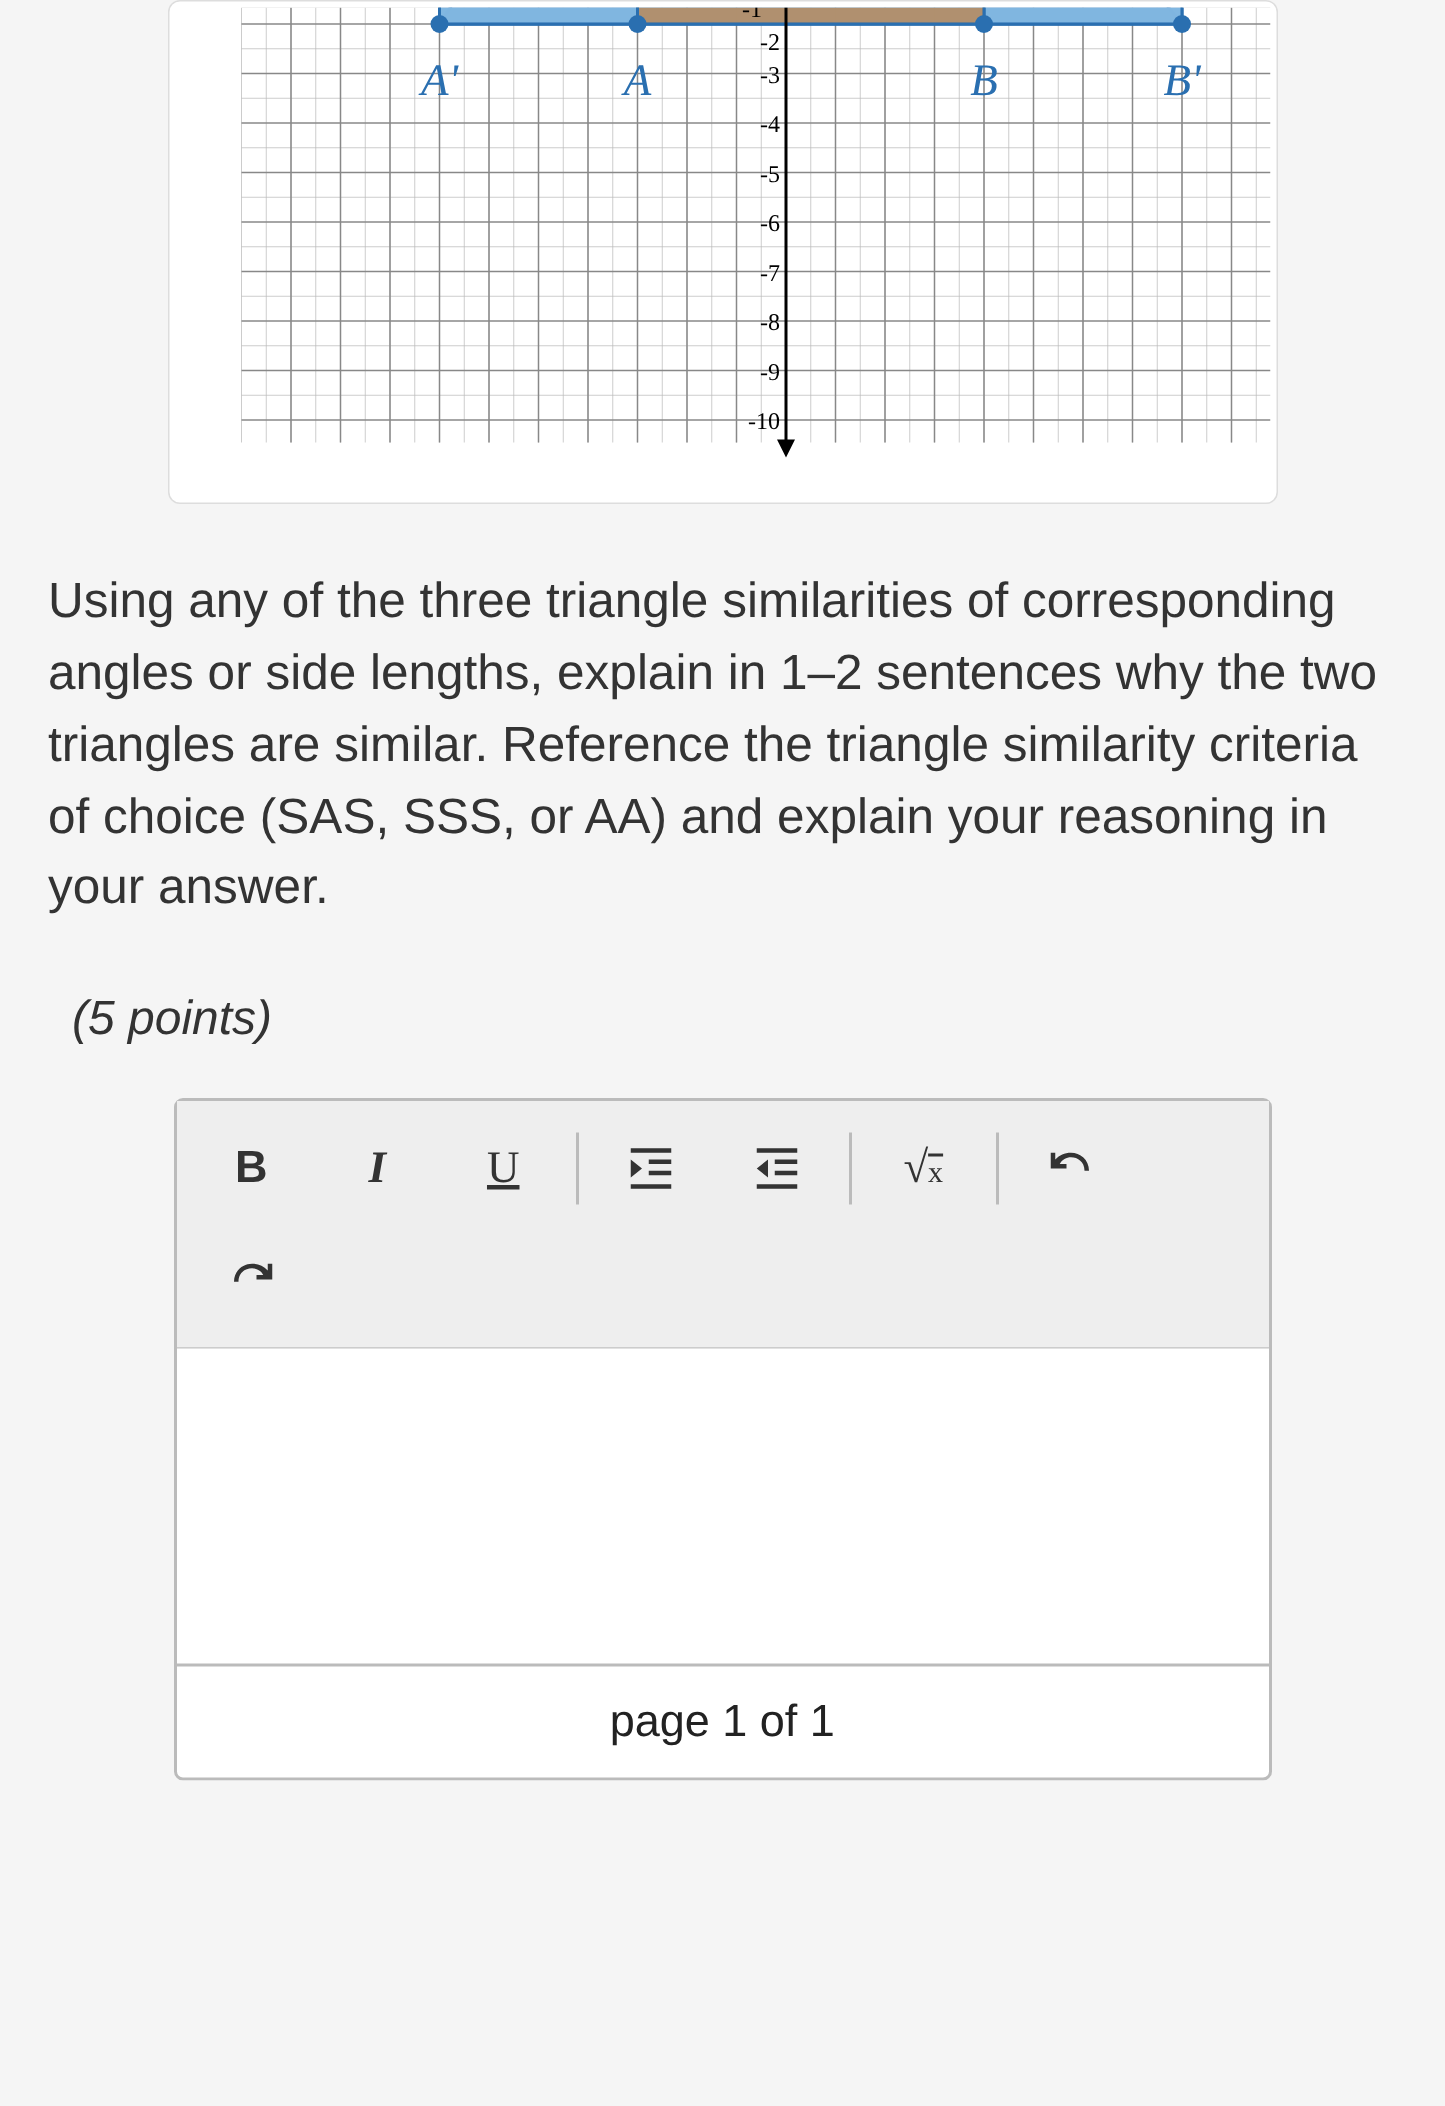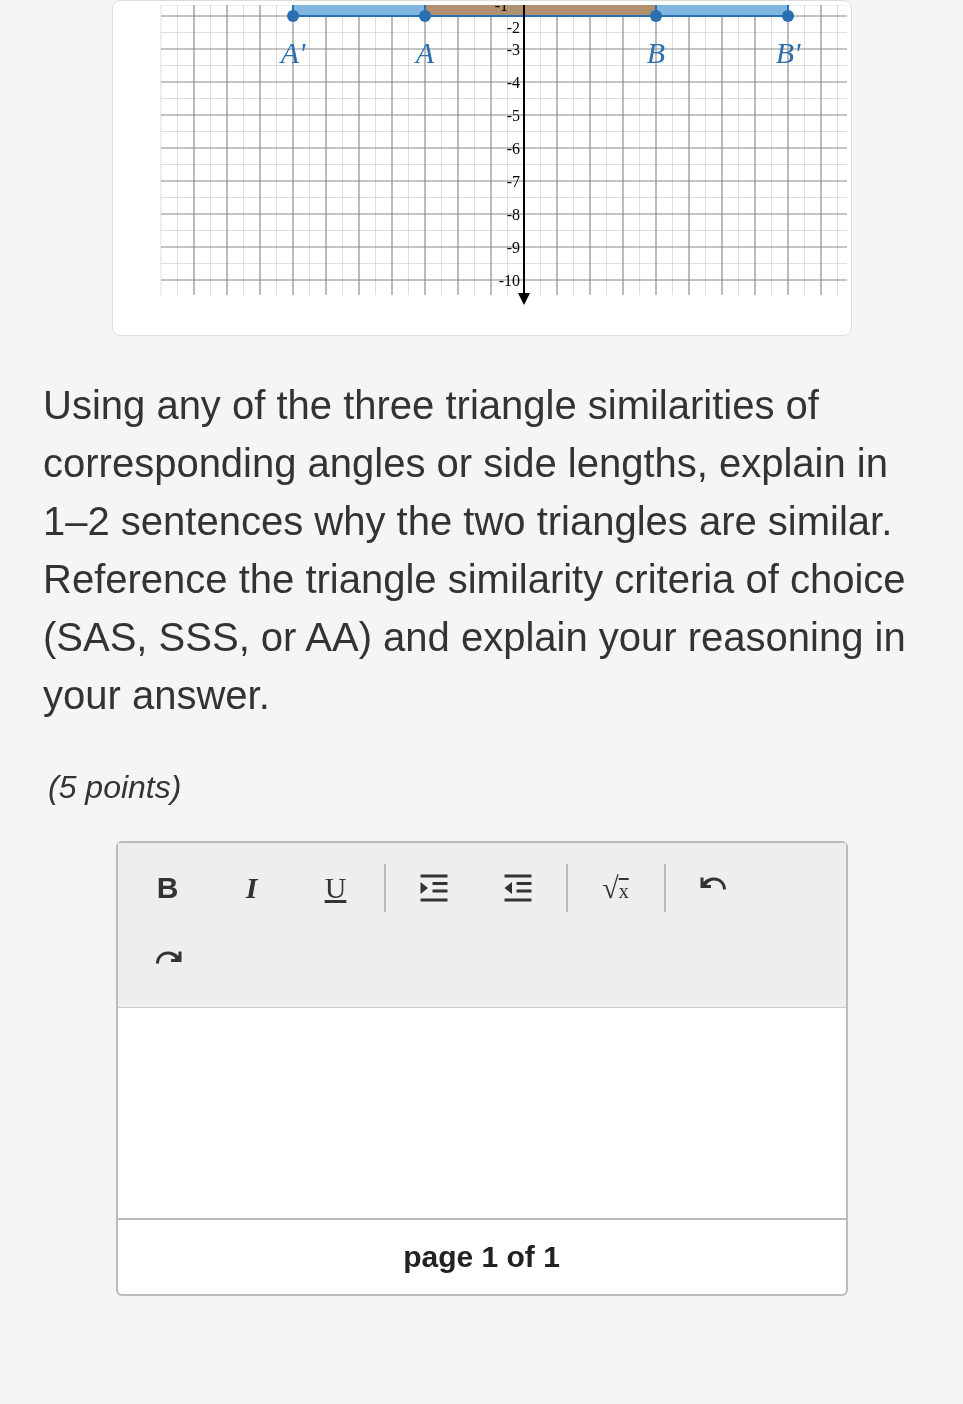--- a/index.html
+++ b/index.html
@@ -22,24 +22,24 @@
   svg { display: block; }
   .grid-major { stroke: #888; stroke-width: 1; }
   .grid-minor { stroke: #bbb; stroke-width: 0.5; }
   .axis { stroke: #000; stroke-width: 2; }
   .tick-label { font: 16px Georgia, serif; fill: #000; }
   .pt-label { font: italic 30px Georgia, "Times New Roman", serif; fill: #2a6fb0; }
   .tri1 { fill: #b98a5a; fill-opacity: 0.85; stroke: #2a6fb0; stroke-width: 2; }
   .tri2 { fill: #7fb6e0; fill-opacity: 0.9; stroke: #2a6fb0; stroke-width: 2; }
   .pt { fill: #2a6fb0; }
   .question {
-    font-size: 40px;
+    font-size: 33px;
     line-height: 1.45;
     color: #333;
-    margin: 0 6px 45px 13px;
+    margin: 0 6px 45px 2px;
   }
   .points {
     font-size: 32px;
     font-style: italic;
     color: #333;
     margin: 0 0 35px 18px;
   }
   .editor {
     border: 2px solid #bbb;
     border-radius: 6px;
@@ -78,21 +78,21 @@
     min-height: 210px;
     padding: 20px;
     font-size: 24px;
     outline: none;
   }
   .editor-footer {
     border-top: 2px solid #bbb;
     text-align: center;
     font-size: 30px;
     padding: 20px 0;
-    font-weight: 700;
+    font-weight: 400;
     color: #222;
   }
   .bold { font-weight: bold; font-family: Arial, sans-serif; }
   .italic { font-style: italic; font-weight: bold; }
   .underline { text-decoration: underline; font-weight: 500; }
 </style>
 </head>
 <body>
 
 <div class="graph-card">

